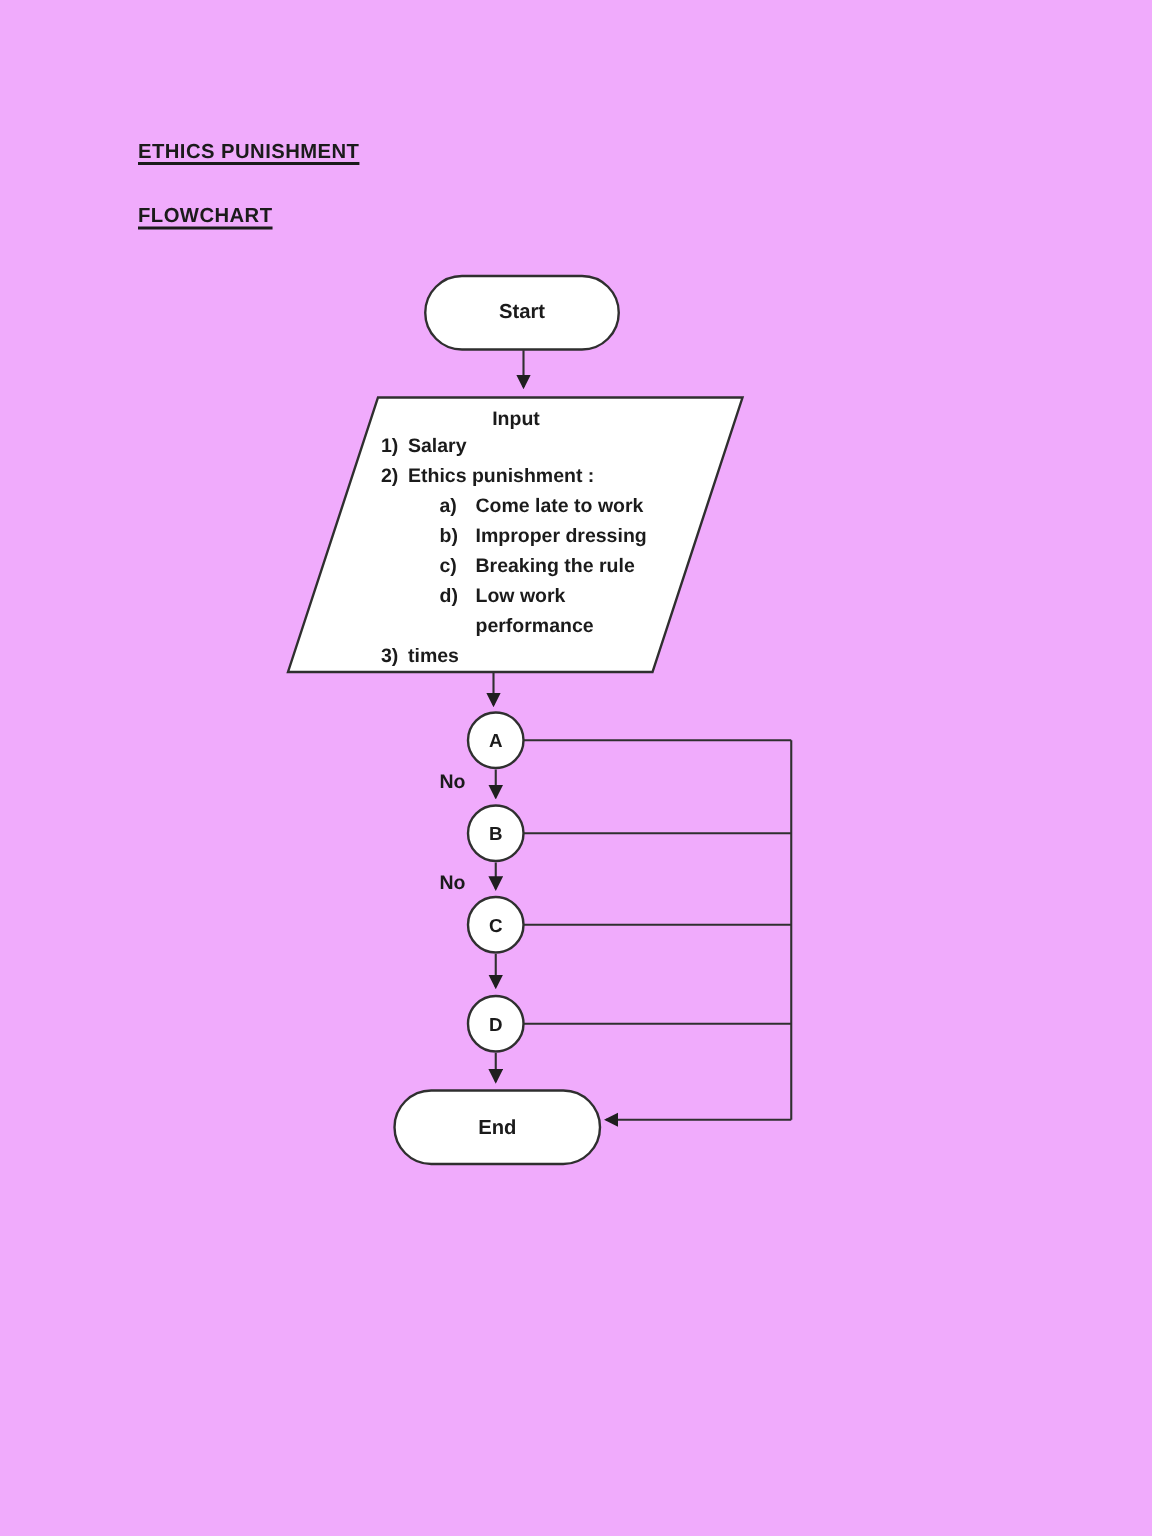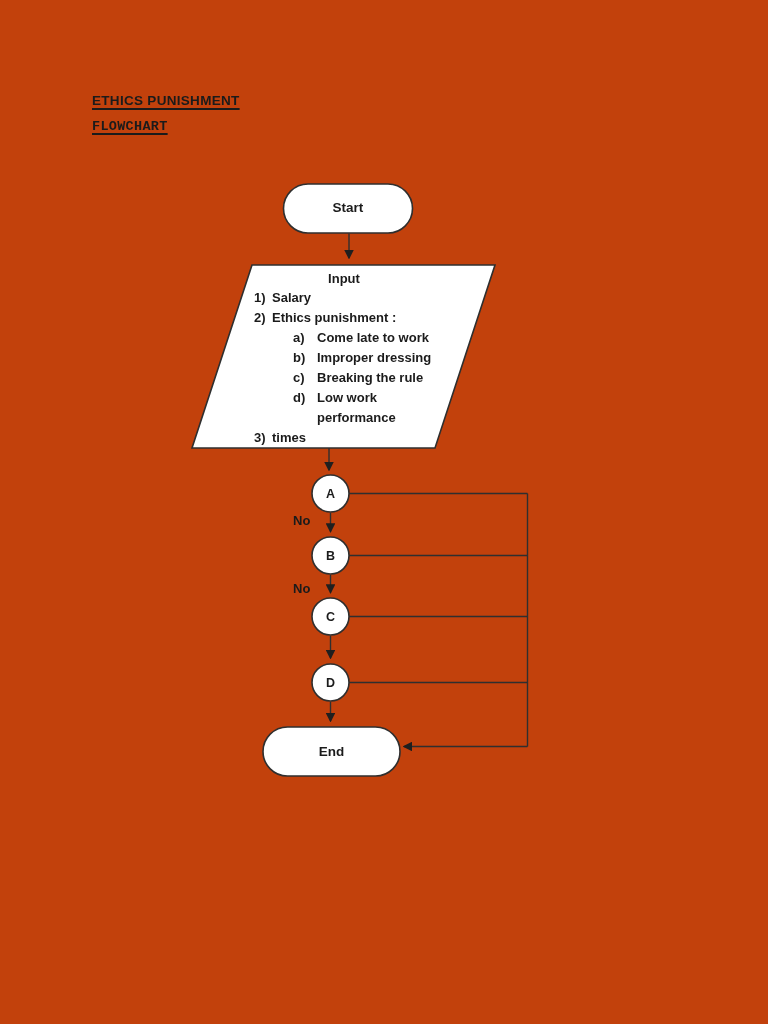--- a/index.html
+++ b/index.html
@@ -4,38 +4,38 @@
 <style>
   html, body {
     margin: 0;
     padding: 0;
     background: #ffffff;
   }
   .page {
     position: relative;
     width: 768px;
     height: 1024px;
-    background: #c2410c;
+    background: #f0abfc;
     overflow: hidden;
     font-family: "Liberation Sans", sans-serif;
   }
   .heading {
     position: absolute;
     left: 92px;
     font-size: 13.5px;
     font-weight: bold;
     color: #1b1b1b;
     letter-spacing: 0.3px;
     text-decoration: underline;
     text-decoration-thickness: 1.5px;
     text-underline-offset: 3px;
     white-space: pre;
   }
   .heading.h1 { top: 93px; }
-  .heading.h2 { top: 119px; font-family: Liberation Mono, monospace; }
+  .heading.h2 { top: 136px; }
   svg.flowchart {
     position: absolute;
     left: 0;
     top: 0;
   }
   svg .shape {
     fill: #ffffff;
     stroke: #2f2f2f;
     stroke-width: 1.6;
   }

